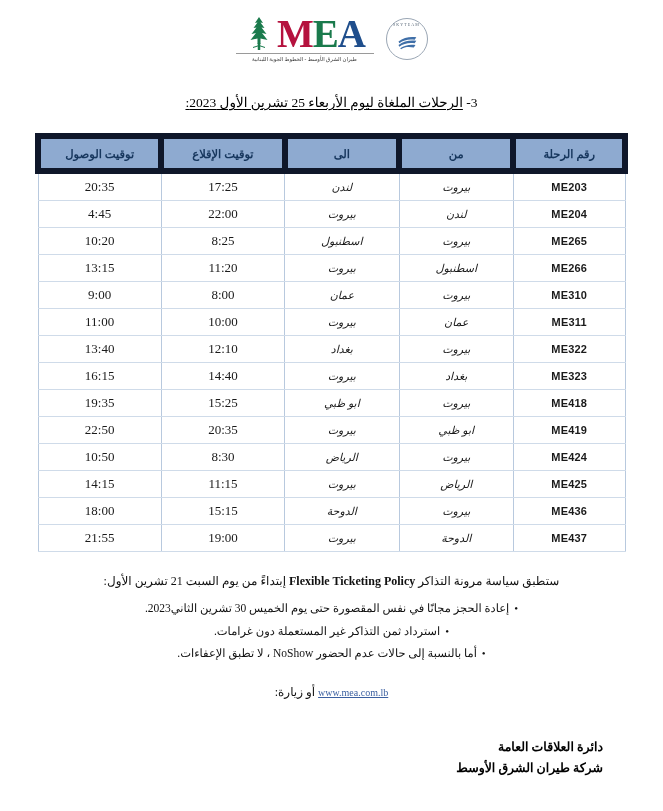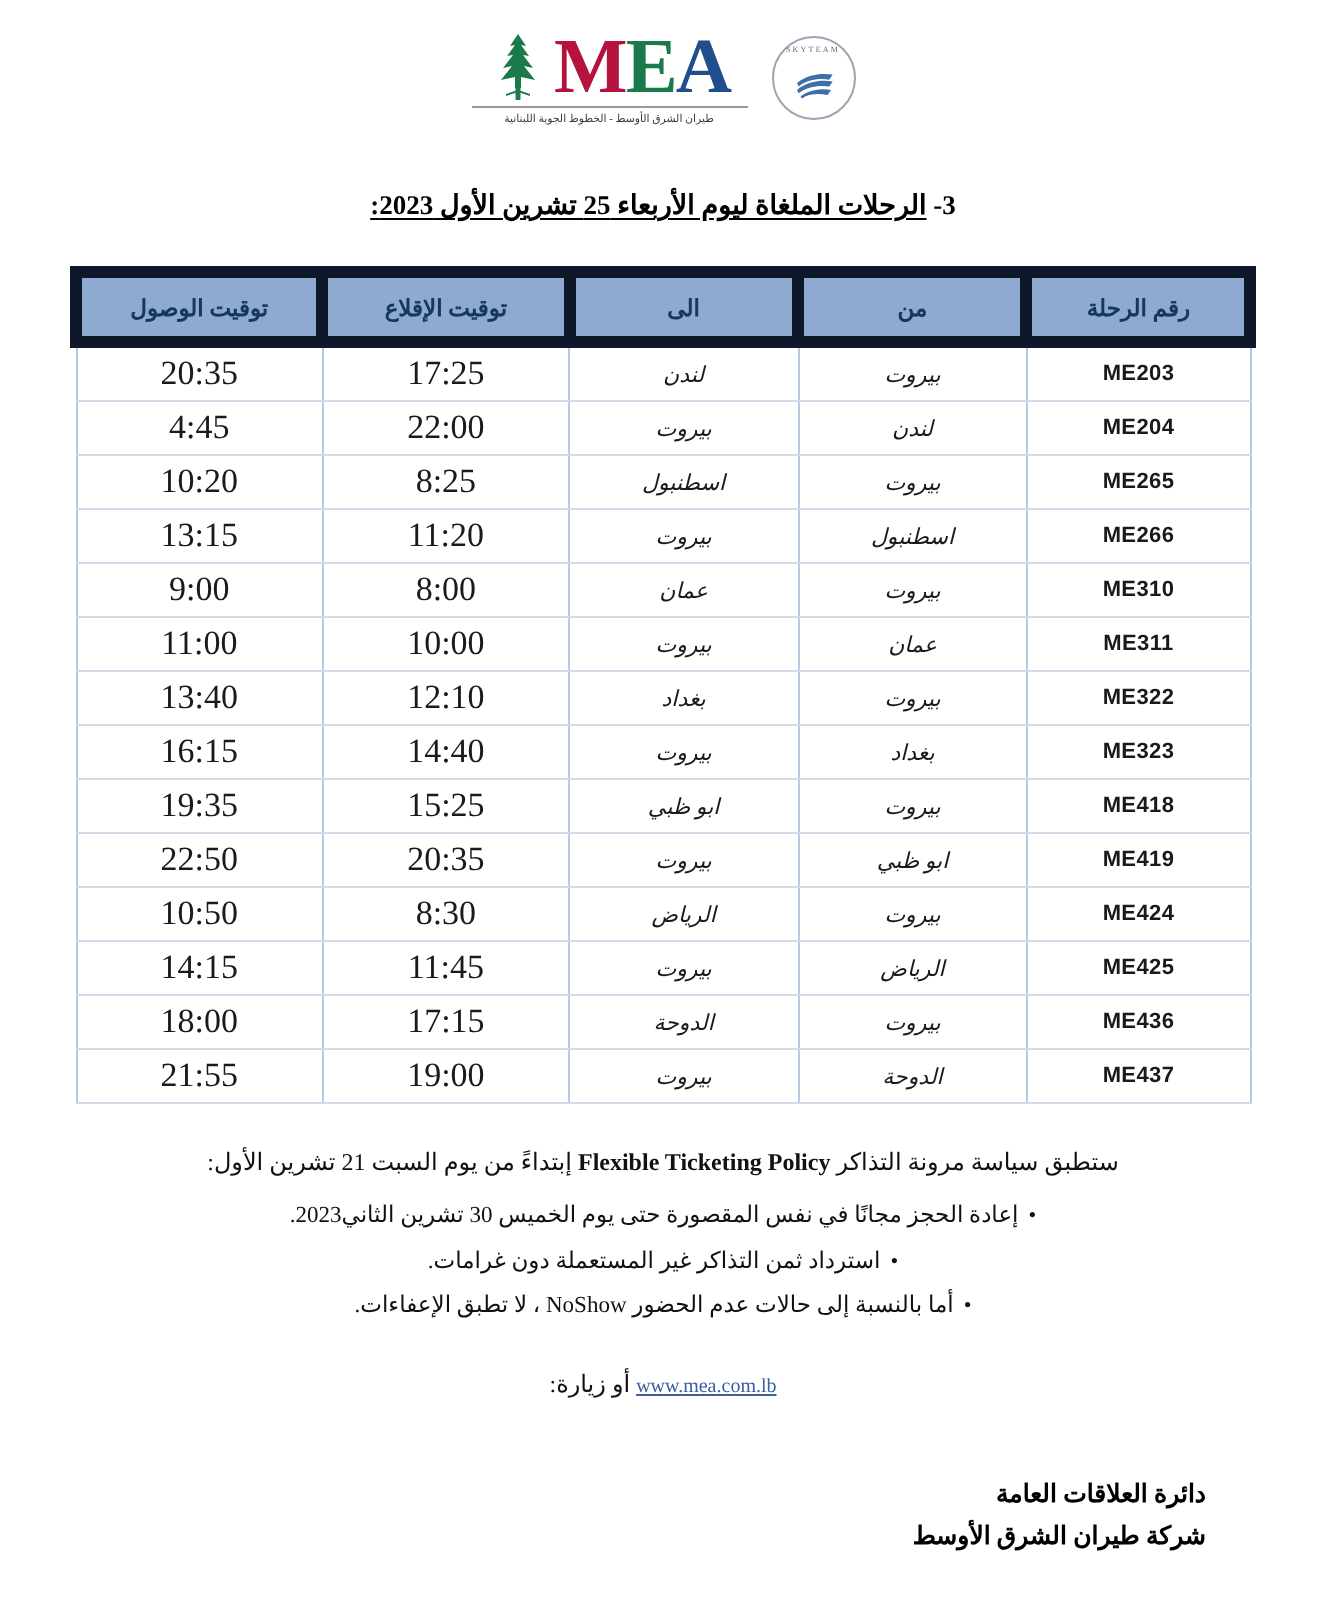--- a/index.html
+++ b/index.html
@@ -94,21 +94,21 @@
     letter-spacing: 1.1px;
     color: #5b6a7a;
     direction: ltr;
   }
 
   
   .doc-title {
     margin: 16px 34px 0 34px;
     text-align: center;
     font-size: 13.5px;
-    font-weight: 700;
+    font-weight: 400;
     color: #000;
     direction: rtl;
   }
   .doc-title .u { text-decoration: underline; text-underline-offset: 2px; }
 
   
   .table-wrap {
     margin: 22px 35px 0 35px;
     direction: rtl;
   }
@@ -139,21 +139,21 @@
     background: #ffffff;
   }
   table.flights td.flightno {
     font-family: "Liberation Sans", sans-serif;
     font-weight: 700;
     font-size: 11px;
     letter-spacing: 0.2px;
     direction: ltr;
   }
   table.flights td.city { font-size: 11px; direction: rtl; font-style: italic; }
-  table.flights td.time { direction: ltr; font-size: 17px; margin-top: 44px; }
+  table.flights td.time { direction: ltr; font-size: 13px; margin-top: 44px; }
   .col-flight { width: 19%; }
   .col-from   { width: 19.5%; }
   .col-to     { width: 19.5%; }
   .col-dep    { width: 21%; }
   .col-arr    { width: 21%; }
 
   
   .policy {
     margin: 20px 38px 0 38px;
     direction: rtl;
@@ -360,28 +360,28 @@
           <td class="flightno">ME424</td>
           <td class="city">بيروت</td>
           <td class="city">الرياض</td>
           <td class="time">8:30</td>
           <td class="time">10:50</td>
         </tr>
       <tr>
           <td class="flightno">ME425</td>
           <td class="city">الرياض</td>
           <td class="city">بيروت</td>
-          <td class="time">11:45</td>
+          <td class="time">11:15</td>
           <td class="time">14:15</td>
         </tr>
       <tr>
           <td class="flightno">ME436</td>
           <td class="city">بيروت</td>
           <td class="city">الدوحة</td>
-          <td class="time">17:15</td>
+          <td class="time">15:15</td>
           <td class="time">18:00</td>
         </tr>
       <tr>
           <td class="flightno">ME437</td>
           <td class="city">الدوحة</td>
           <td class="city">بيروت</td>
           <td class="time">19:00</td>
           <td class="time">21:55</td>
         </tr>
     </tbody>

